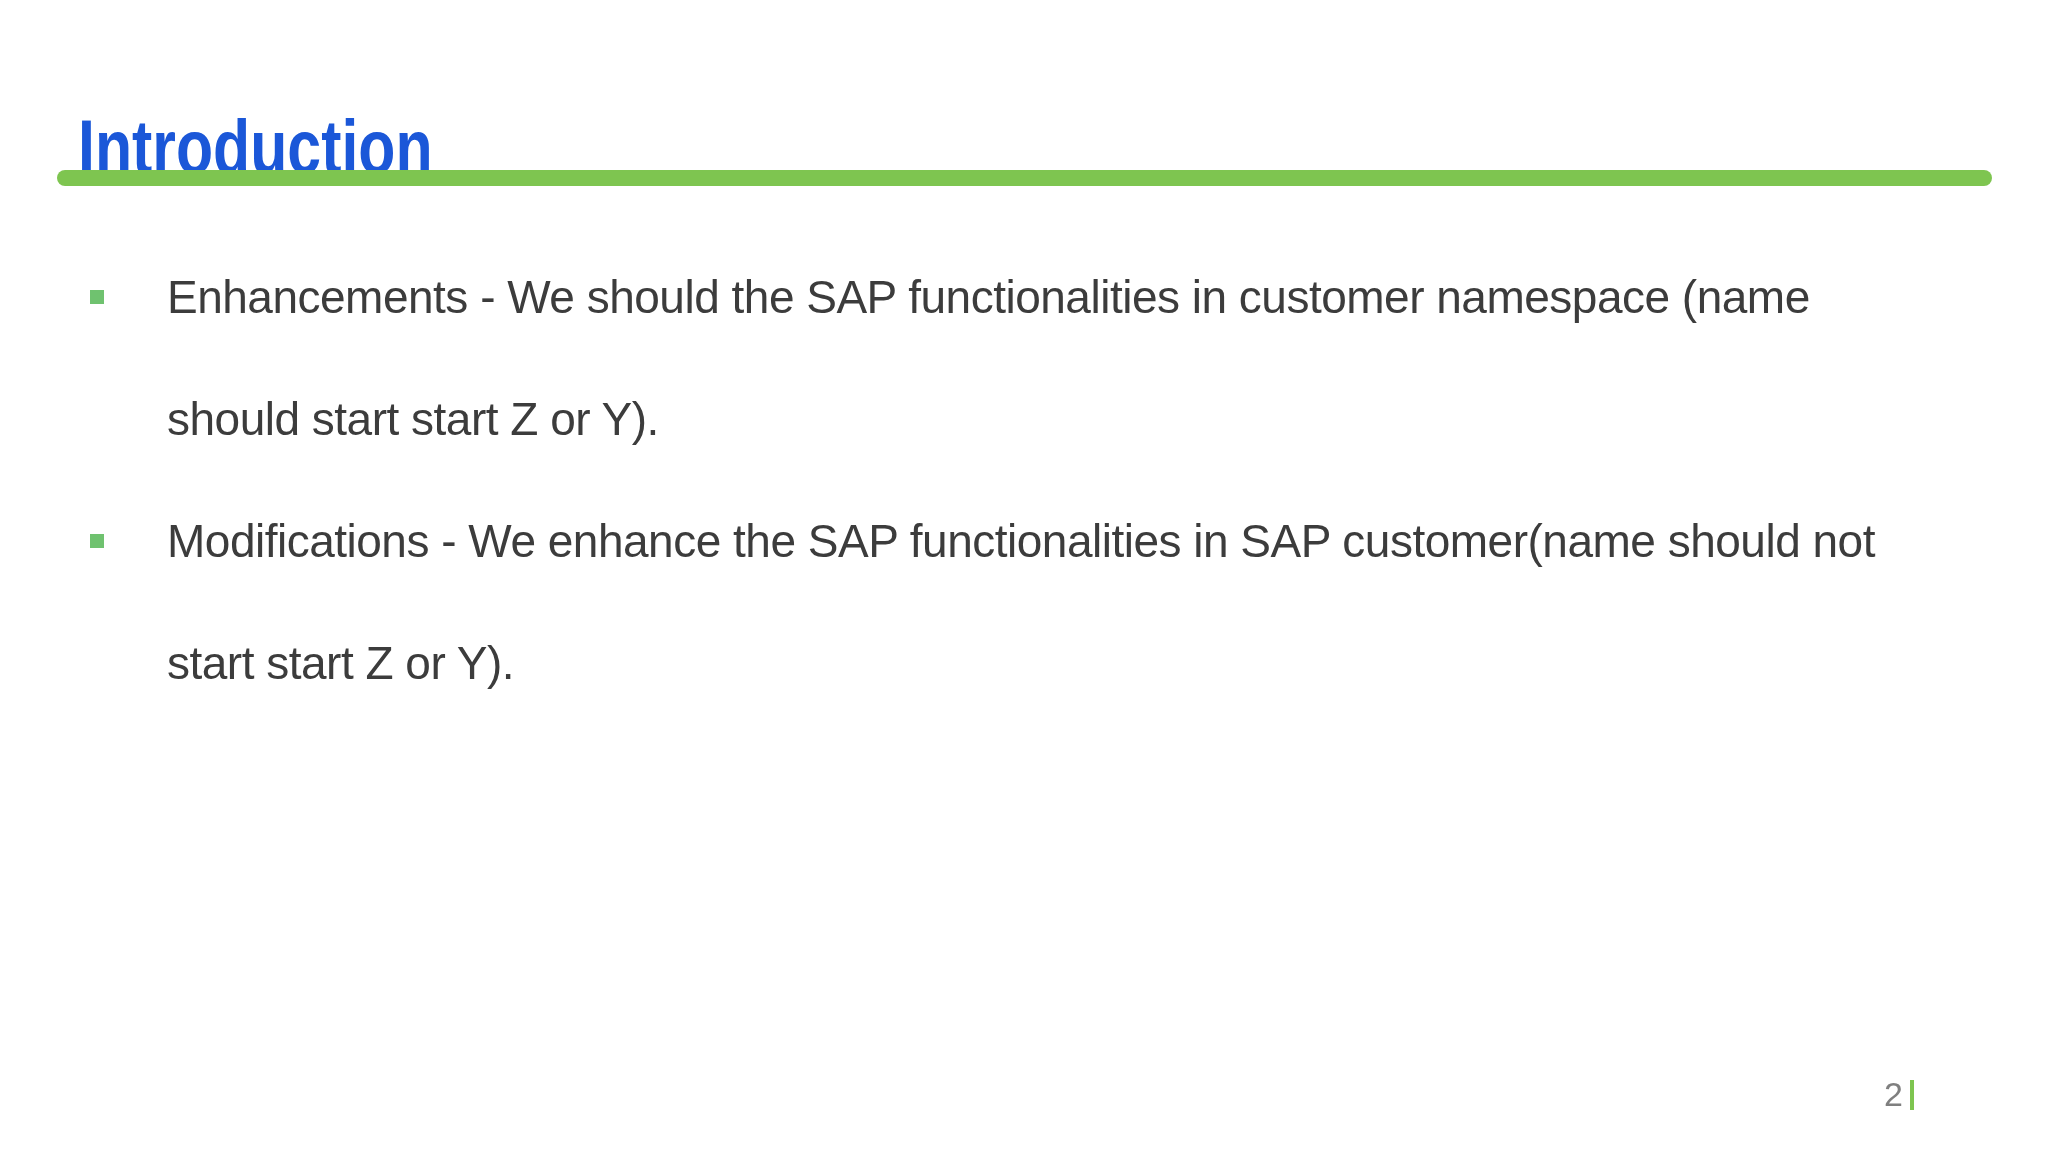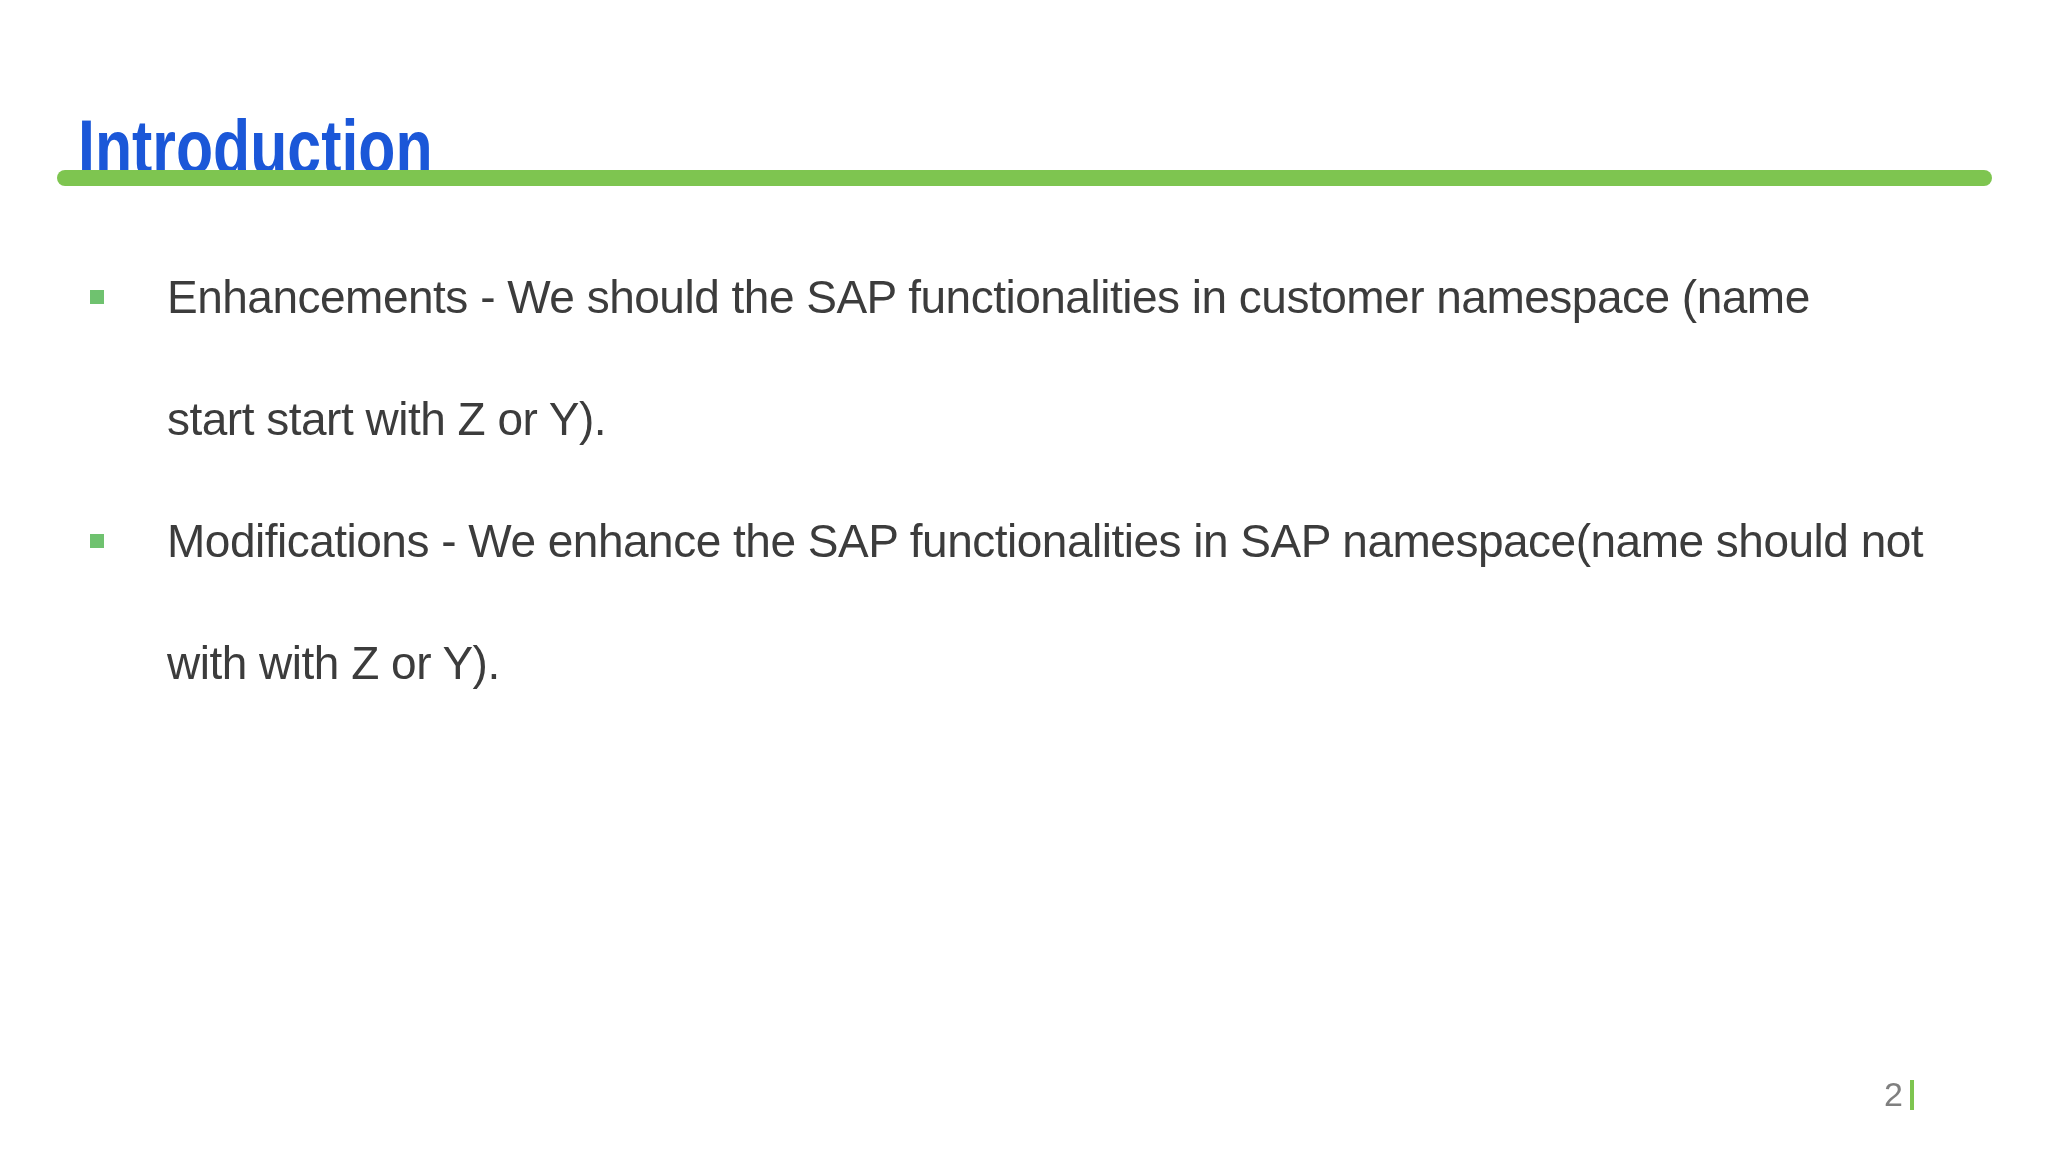--- a/index.html
+++ b/index.html
@@ -101,29 +101,29 @@
   <h1 class="slide-title">Introduction</h1>
 
   <div class="title-rule"></div>
 
   <div class="bullet-list">
 
     <div class="bullet-item">
       <span class="bullet-marker"></span>
       <div class="bullet-lines">
         <div class="bullet-line">Enhancements - We should the SAP functionalities in customer namespace (name</div>
-        <div class="bullet-line">start start with Z or Y).</div>
+        <div class="bullet-line">should start start Z or Y).</div>
       </div>
     </div>
 
     <div class="bullet-item">
       <span class="bullet-marker"></span>
       <div class="bullet-lines">
-        <div class="bullet-line">Modifications - We enhance the SAP functionalities in SAP namespace(name should not</div>
-        <div class="bullet-line">with with Z or Y).</div>
+        <div class="bullet-line">Modifications - We enhance the SAP functionalities in SAP customer(name should not</div>
+        <div class="bullet-line">start start Z or Y).</div>
       </div>
     </div>
 
   </div>
 
   <div class="page-footer">
     <span class="page-number">2</span>
     <span class="footer-accent-bar"></span>
   </div>
 

